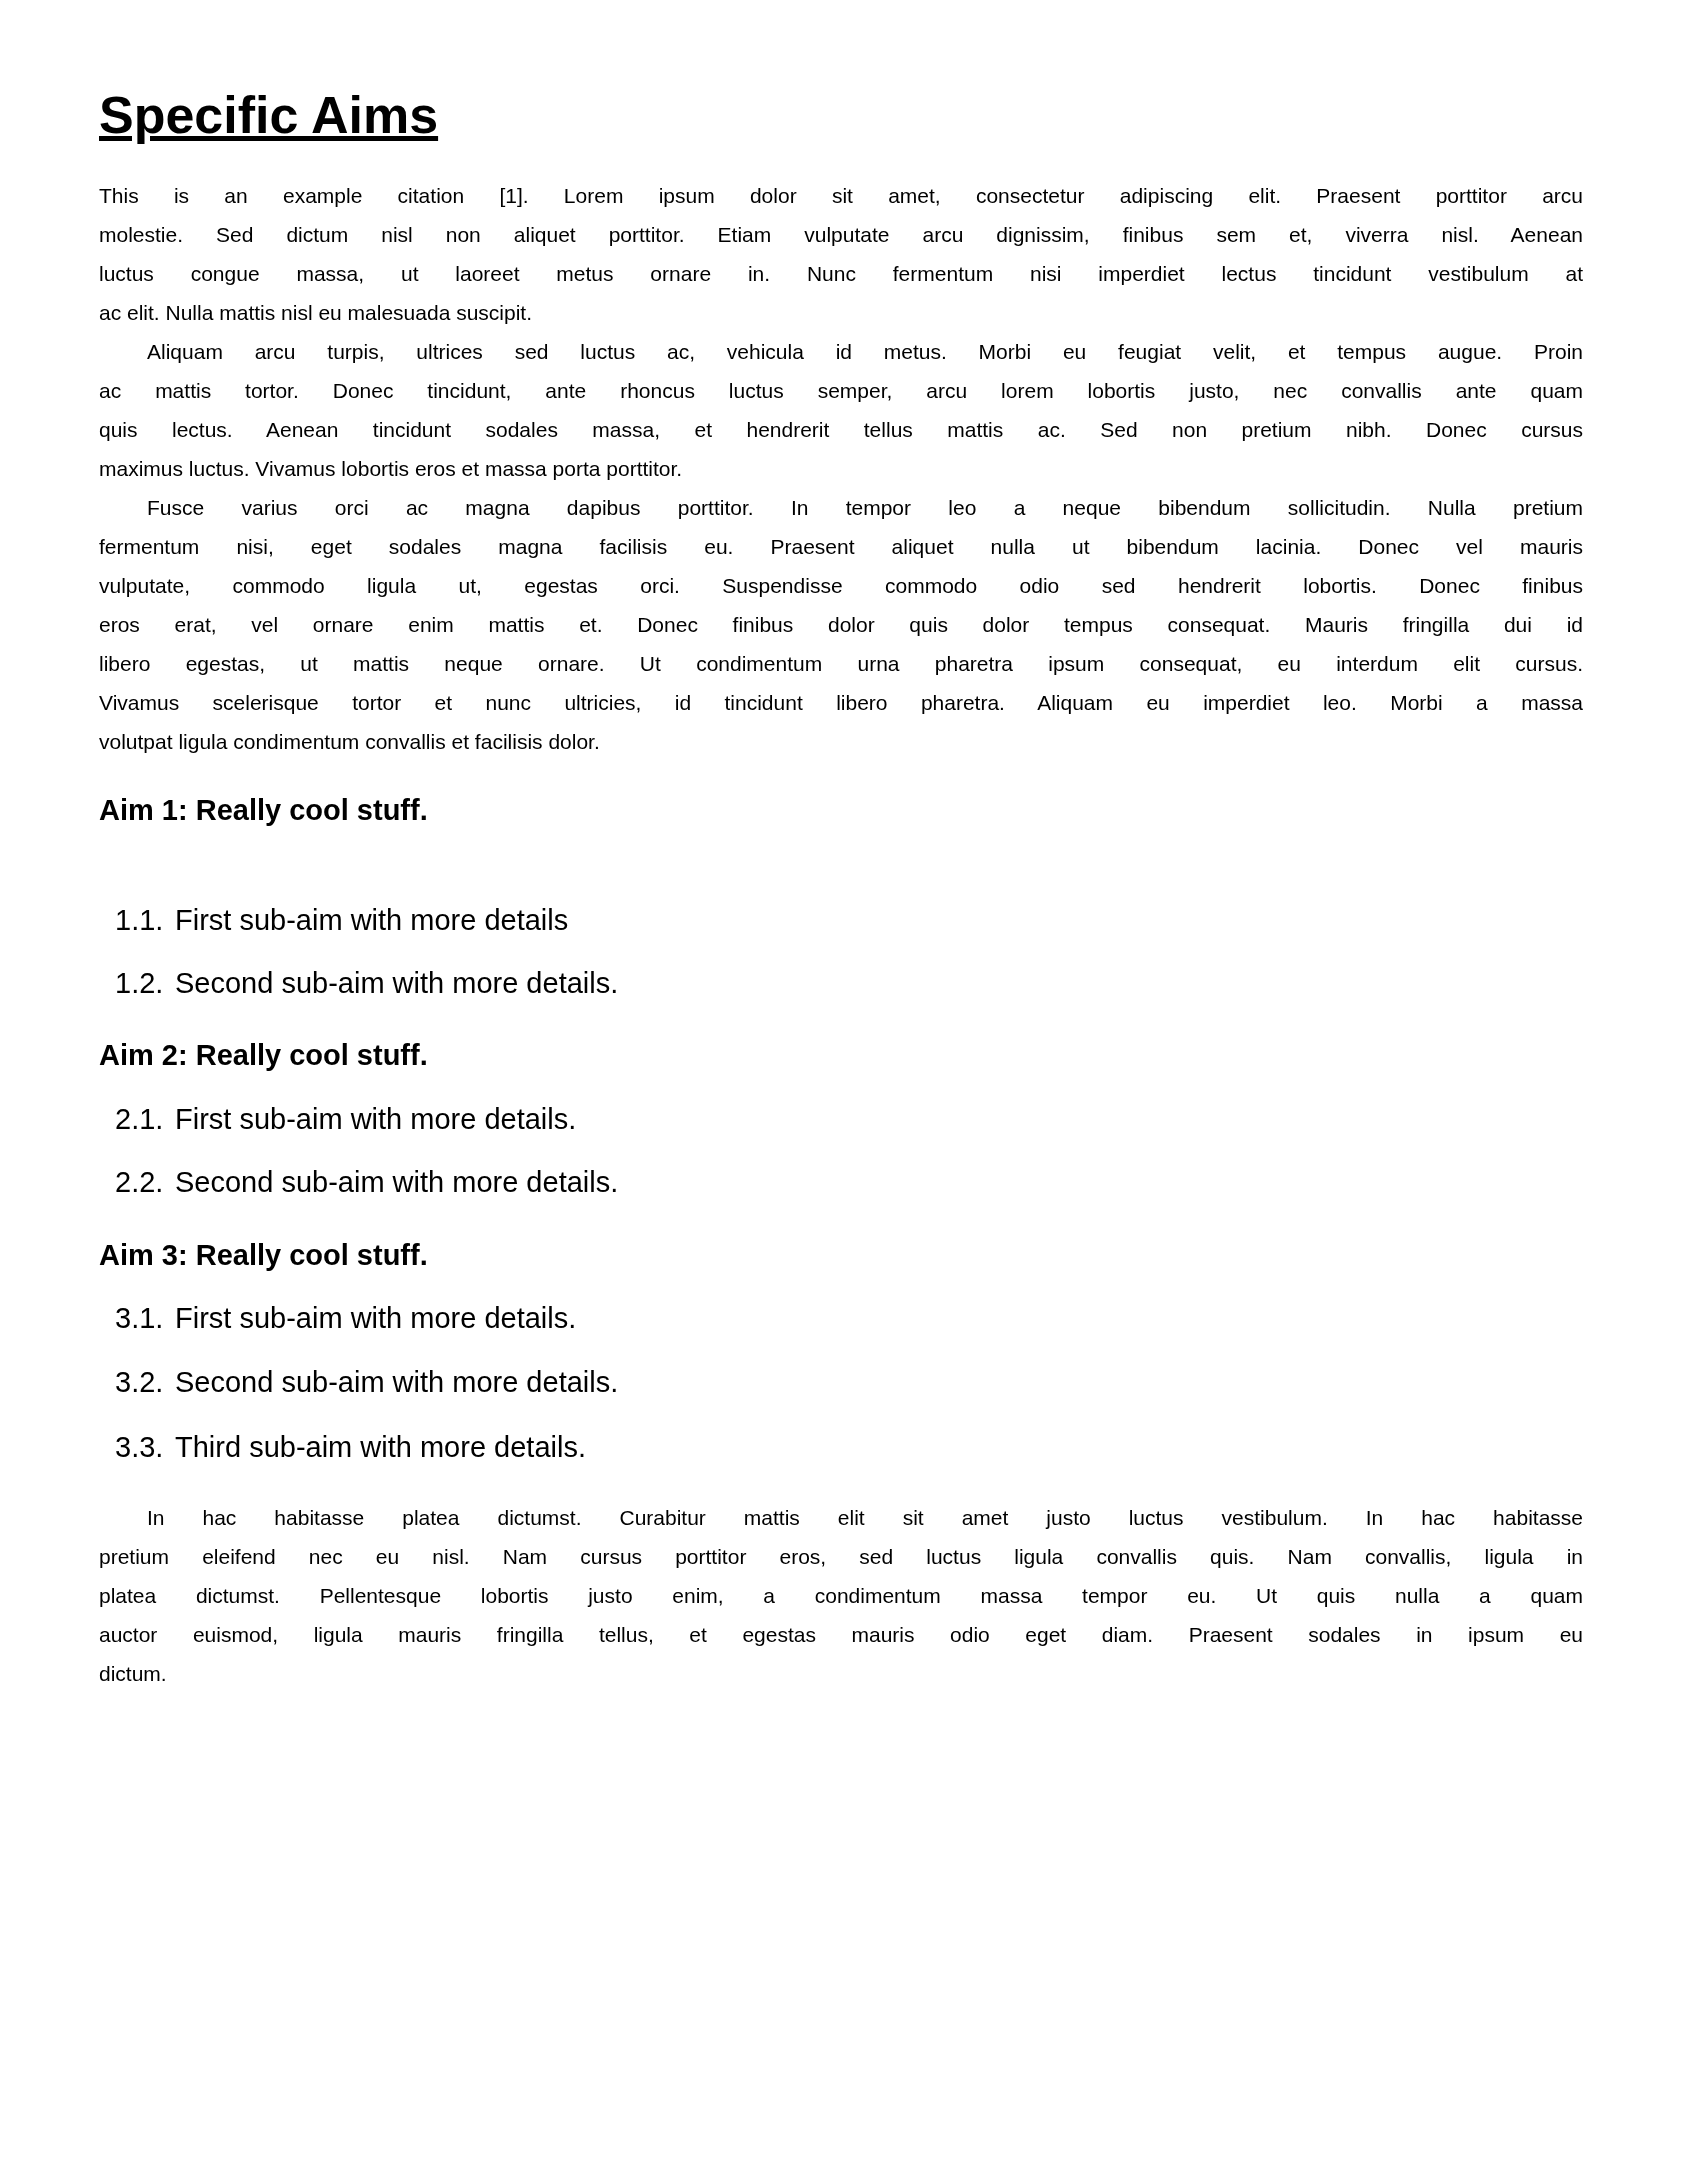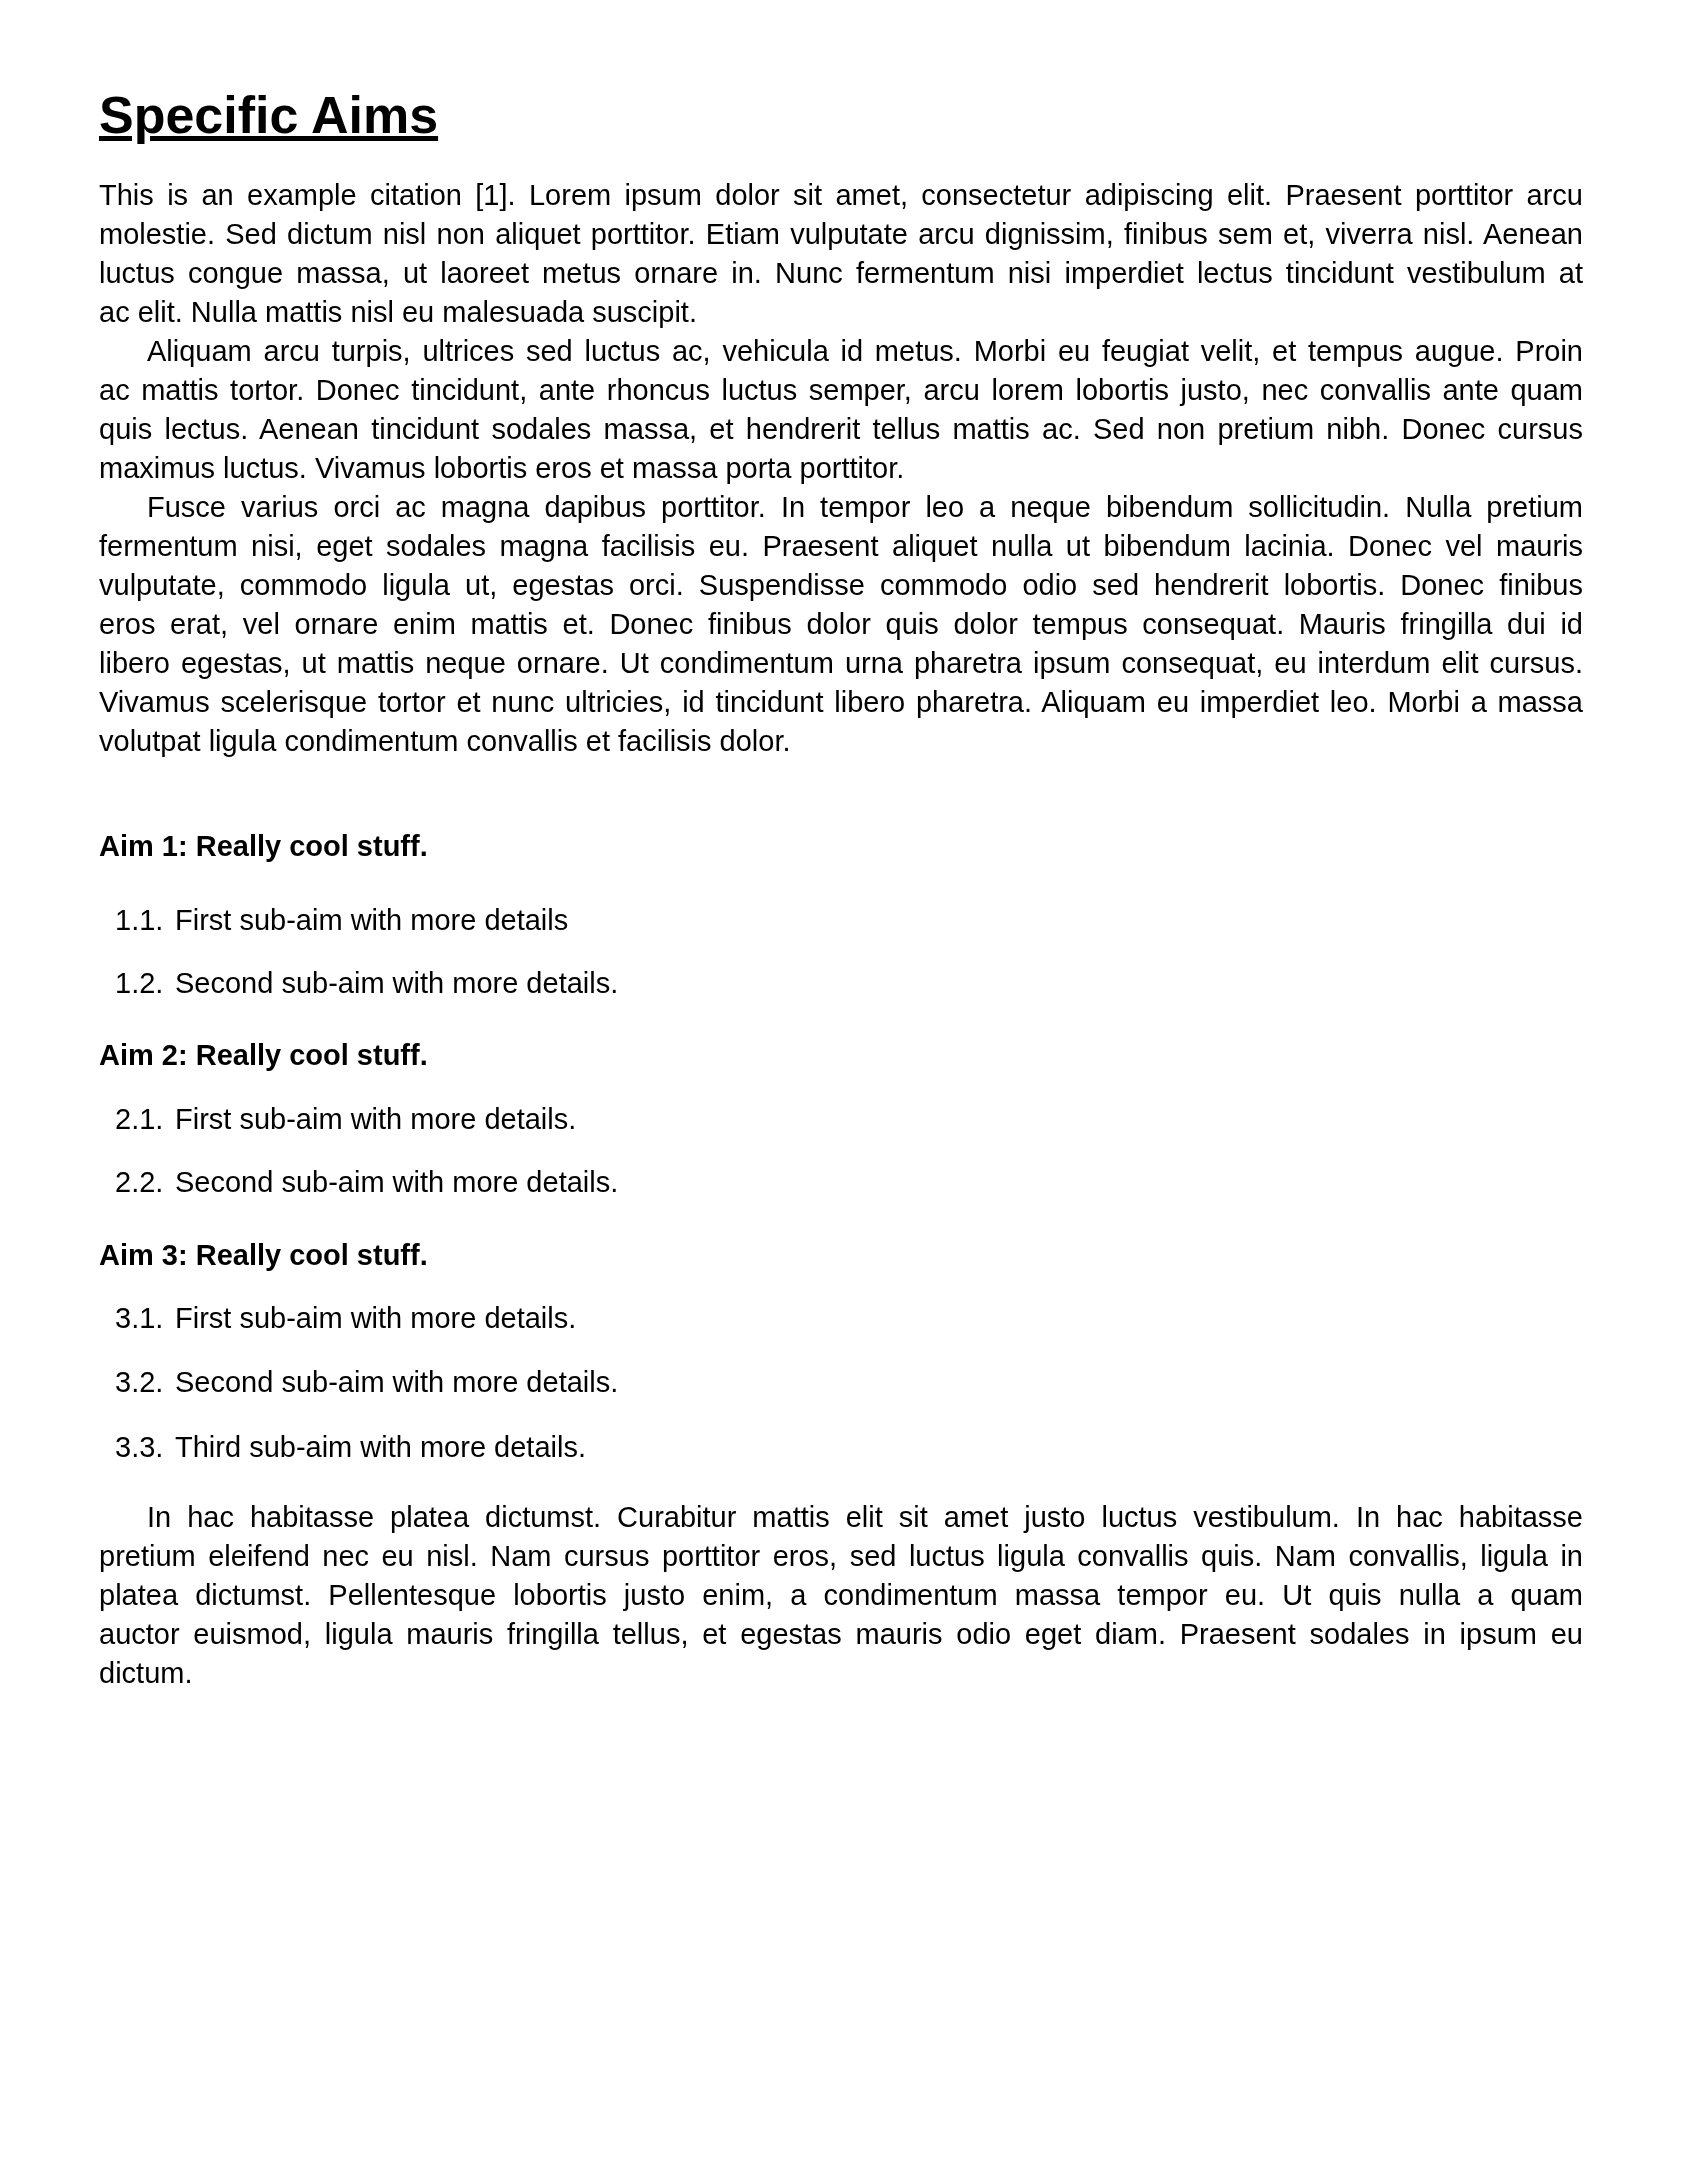--- a/index.html
+++ b/index.html
@@ -34,21 +34,21 @@
     }
     .body-block {
       position: absolute;
       left: 0;
       width: 1484px;
     }
     .line {
       display: block;
       height: 39px;
       line-height: 39px;
-      font-size: 29px;
+      font-size: 21px;
       text-align: justify;
       text-align-last: justify;
       white-space: nowrap;
       overflow: visible;
     }
     .line.last {
       text-align: right;
       text-align-last: left;
     }
     .line.indent {
@@ -106,21 +106,21 @@
       <span class="line">vulputate, commodo ligula ut, egestas orci.  Suspendisse commodo odio sed hendrerit lobortis.  Donec finibus</span>
       <span class="line">eros erat, vel ornare enim mattis et.  Donec finibus dolor quis dolor tempus consequat.  Mauris fringilla dui id</span>
       <span class="line">libero egestas, ut mattis neque ornare. Ut condimentum urna pharetra ipsum consequat, eu interdum elit cursus.</span>
       <span class="line">Vivamus scelerisque tortor et nunc ultricies, id tincidunt libero pharetra. Aliquam eu imperdiet leo. Morbi a massa</span>
       <span class="line last">volutpat ligula condimentum convallis et facilisis dolor.</span>
     </div>
   </div>
 
   <div>
 
-    <div class="aim-heading" style="top: 828px;">Aim 1: Really cool stuff.</div>
+    <div class="aim-heading" style="top: 792px;">Aim 1: Really cool stuff.</div>
     <div class="sub-aim" style="top: 902px;">
       <span class="num">1.1.</span>
       <span class="txt">First sub-aim with more details</span>
     </div>
     <div class="sub-aim" style="top: 965px;">
       <span class="num">1.2.</span>
       <span class="txt">Second sub-aim with more details.</span>
     </div>
 
     <div class="aim-heading" style="top: 1037px; text-align: right;">Aim 2: Really cool stuff.</div>

